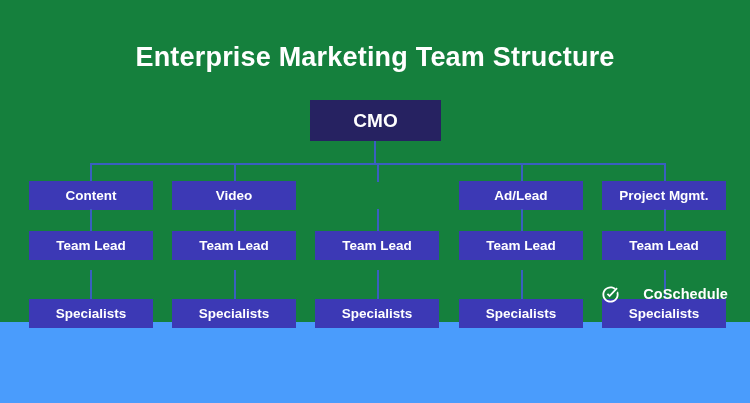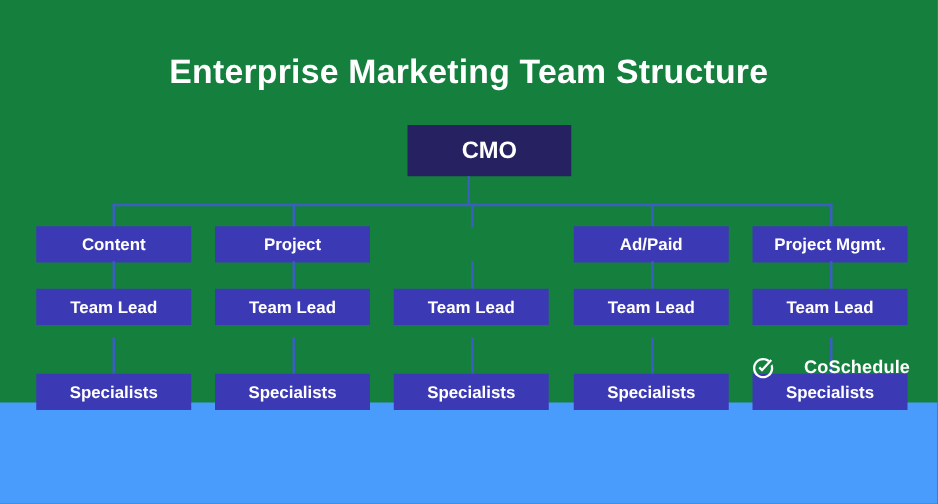--- a/index.html
+++ b/index.html
@@ -58,21 +58,20 @@
     white-space: nowrap;
   }
 
   .node-root {
     background: #262261;
     font-size: 19px;
     left: 310px;
     top: 100px;
     width: 131px;
     height: 41px;
-    margin-left: 16px;
   }
 
   .node-dept,
   .node-lead,
   .node-spec {
     background: #3c39b5;
     font-size: 13.5px;
     width: 124px;
     height: 29px;
   }
@@ -117,34 +116,34 @@
   <div class="connector h-line" style="left:90px; top:163px; width:576px;"></div>
 
   <div class="connector v-line" style="left:90px; top:163px; height:19px;"></div>
   <div class="node node-dept row-dept" style="left:29px;text-align:center;">Content</div>
   <div class="connector v-line" style="left:90px; top:209px; height:33px;"></div>
   <div class="node node-lead row-lead" style="left:29px;">Team Lead</div>
   <div class="connector v-line" style="left:90px; top:270px; height:30px;"></div>
   <div class="node node-spec row-spec" style="left:29px;">Specialists</div>
 
   <div class="connector v-line" style="left:234px; top:163px; height:19px;"></div>
-  <div class="node node-dept row-dept" style="left:172px;">Project</div>
+  <div class="node node-dept row-dept" style="left:172px;">Video</div>
   <div class="connector v-line" style="left:234px; top:209px; height:33px;"></div>
   <div class="node node-lead row-lead" style="left:172px;">Team Lead</div>
   <div class="connector v-line" style="left:234px; top:270px; height:30px;"></div>
   <div class="node node-spec row-spec" style="left:172px;">Specialists</div>
 
   <div class="connector v-line" style="left:377px; top:163px; height:19px;"></div>
   <div class="connector v-line" style="left:377px; top:209px; height:33px;"></div>
   <div class="node node-lead row-lead" style="left:315px;">Team Lead</div>
   <div class="connector v-line" style="left:377px; top:270px; height:30px;"></div>
   <div class="node node-spec row-spec" style="left:315px;">Specialists</div>
 
   <div class="connector v-line" style="left:521px; top:163px; height:19px;"></div>
-  <div class="node node-dept row-dept" style="left:459px;">Ad/Paid</div>
+  <div class="node node-dept row-dept" style="left:459px;">Ad/Lead</div>
   <div class="connector v-line" style="left:521px; top:209px; height:33px;"></div>
   <div class="node node-lead row-lead" style="left:459px;">Team Lead</div>
   <div class="connector v-line" style="left:521px; top:270px; height:30px;"></div>
   <div class="node node-spec row-spec" style="left:459px;">Specialists</div>
 
   <div class="connector v-line" style="left:664px; top:163px; height:19px;"></div>
   <div class="node node-dept row-dept" style="left:602px;">Project Mgmt.</div>
   <div class="connector v-line" style="left:664px; top:209px; height:33px;"></div>
   <div class="node node-lead row-lead" style="left:602px;">Team Lead</div>
   <div class="connector v-line" style="left:664px; top:270px; height:30px;"></div>

